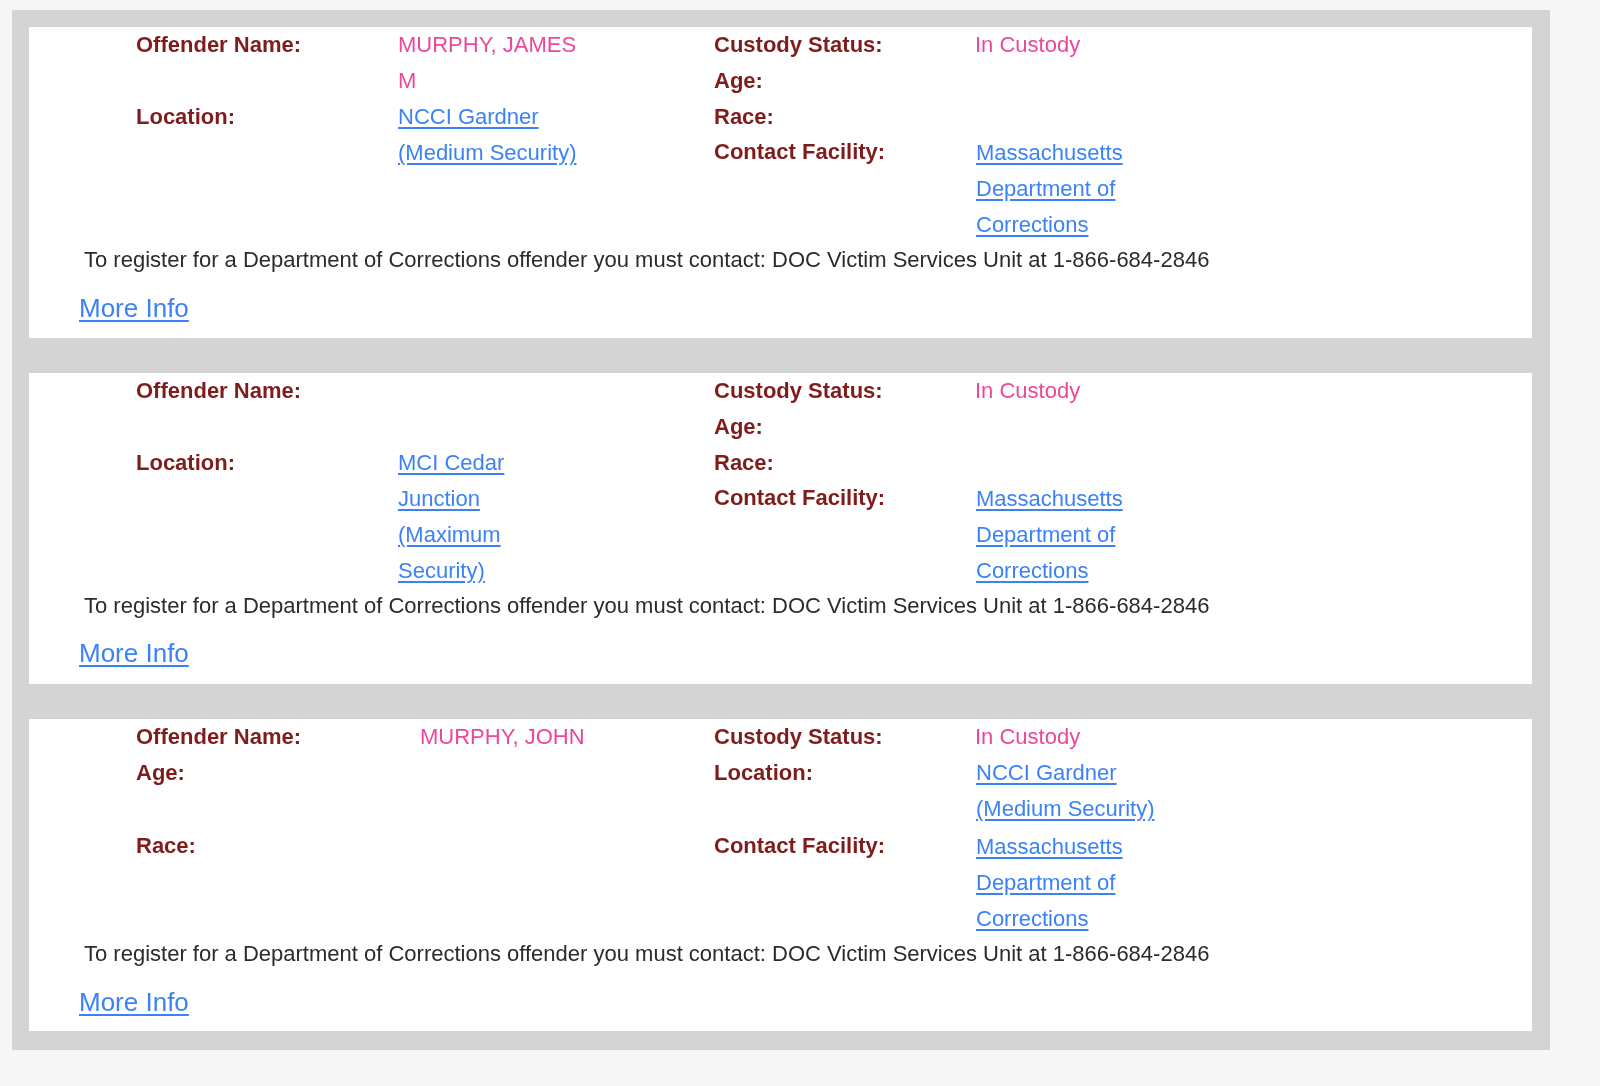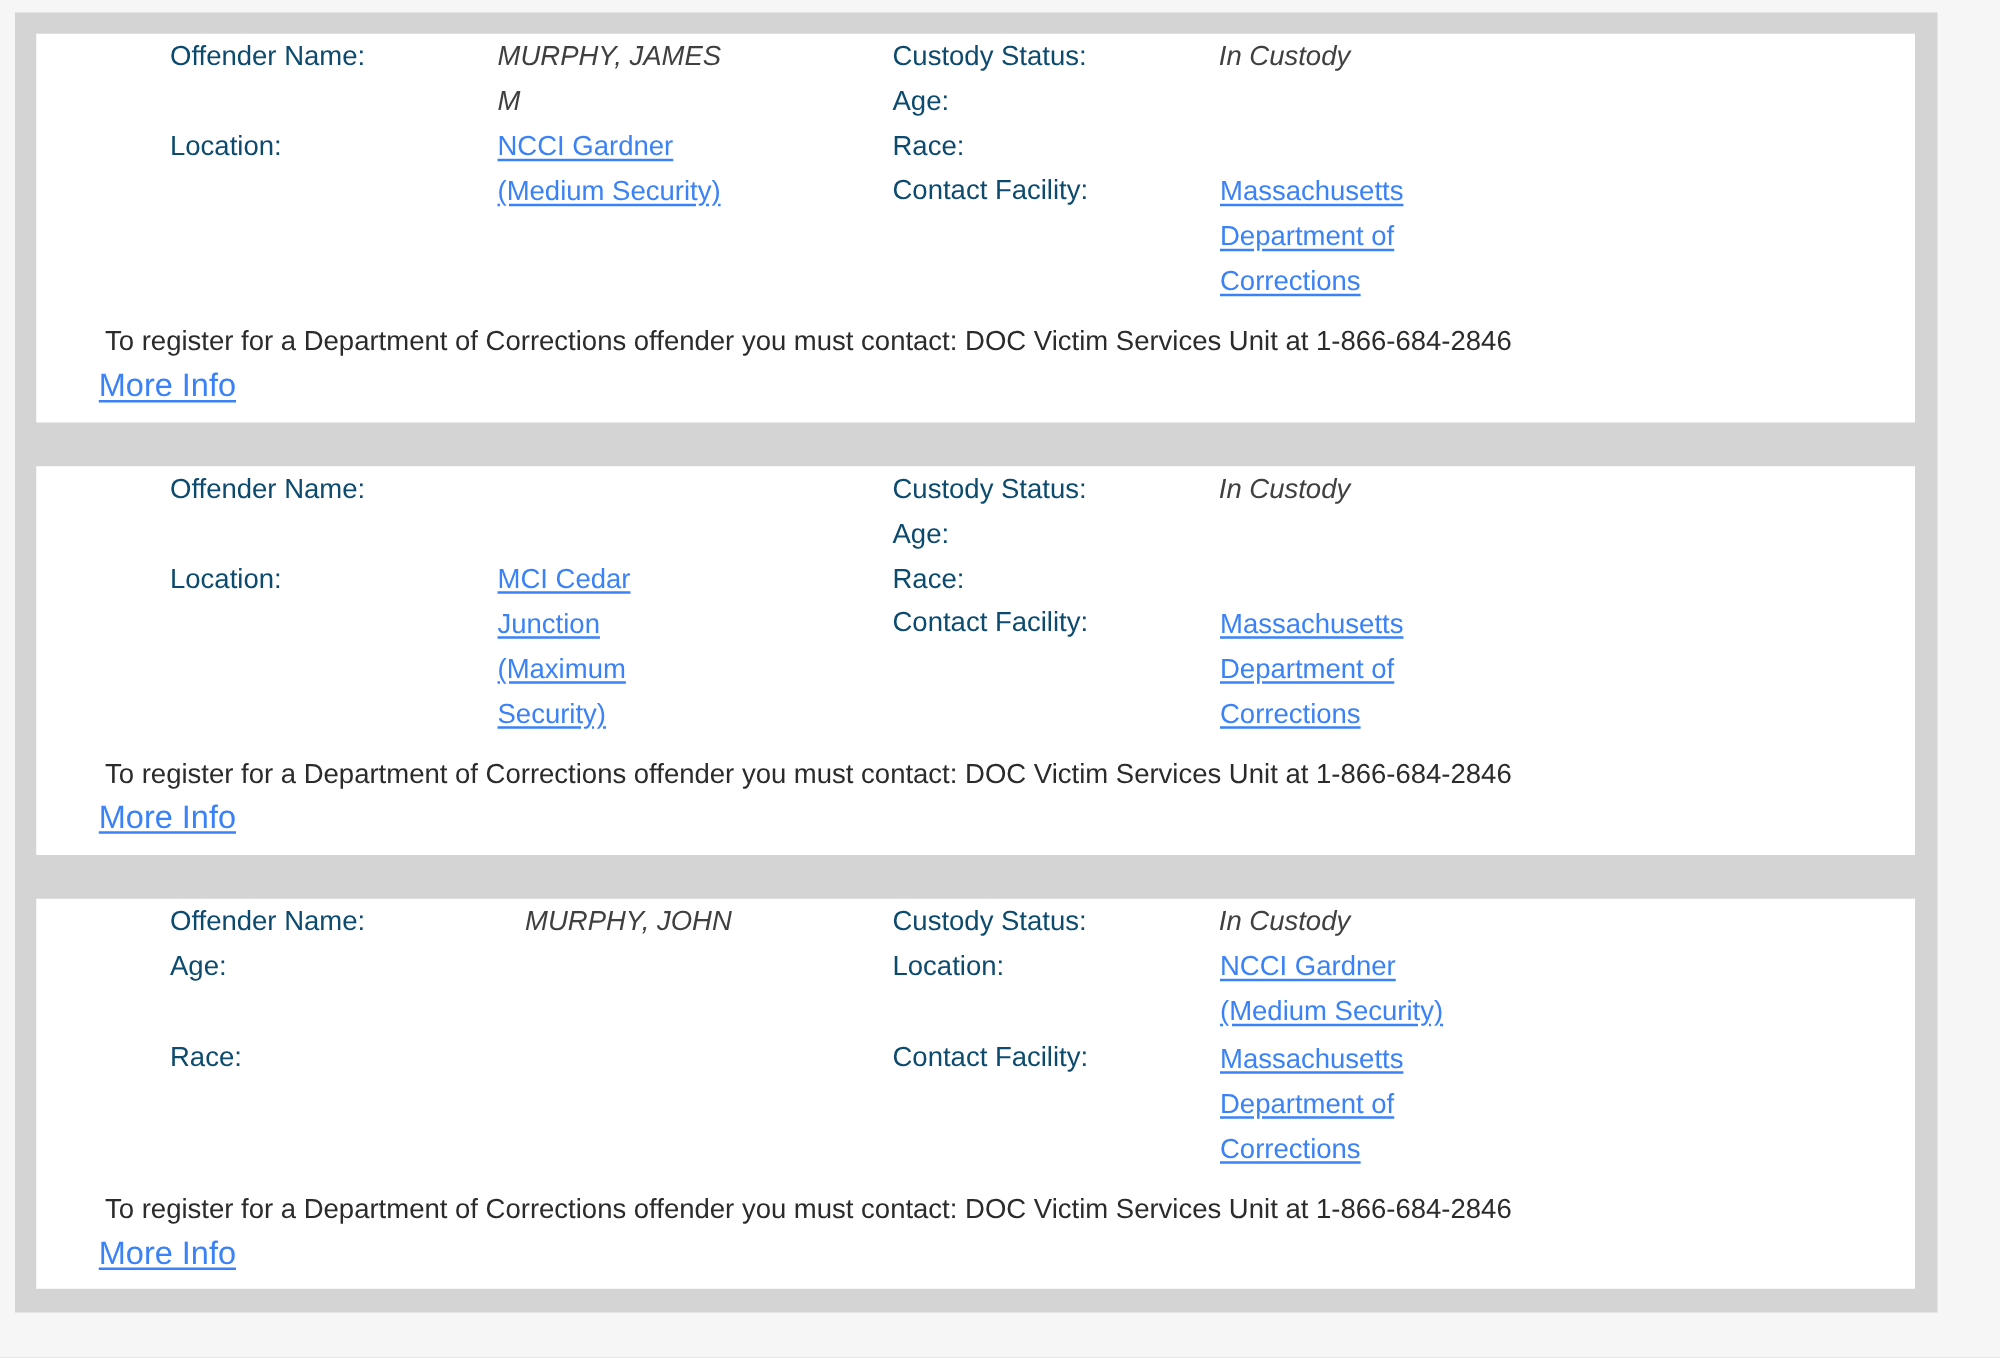--- a/index.html
+++ b/index.html
@@ -12,24 +12,24 @@
   }
   .frame {
     position: absolute; left: 12px; top: 10px; width: 1538px; height: 1040px;
     background: #d4d4d4;
   }
   .card {
     position: absolute; left: 17px; width: 1503px;
     background: #ffffff;
   }
   .cell { position: absolute; font-size: 22px; line-height: 36px; }
-  .lbl { font-weight: normal; color: #0c4a6e; }
-  .val { color: #404040; font-style: italic; }
+  .lbl { font-weight: bold; color: #7f1d1d; }
+  .val { color: #ec4899; }
   a.lnk { color: #3b82f6; text-decoration: underline; text-underline-offset: 3px; cursor: pointer; }
-  .note { position: absolute; left: 55px; font-size: 22px; line-height: 30px; color: #2b2b2b; white-space: nowrap; margin-top: 13px; }
+  .note { position: absolute; left: 55px; font-size: 22px; line-height: 30px; color: #2b2b2b; white-space: nowrap; }
   .more { position: absolute; left: 50px; font-size: 26px; line-height: 30px; }
 </style>
 </head>
 <body>
 
 <div class="frame">
 
   <div class="card" style="top:17px;height:311px;">
     <div class="cell lbl" style="left:107px;top:0;">Offender Name:</div>
     <div class="cell val" style="left:369px;top:0;">

